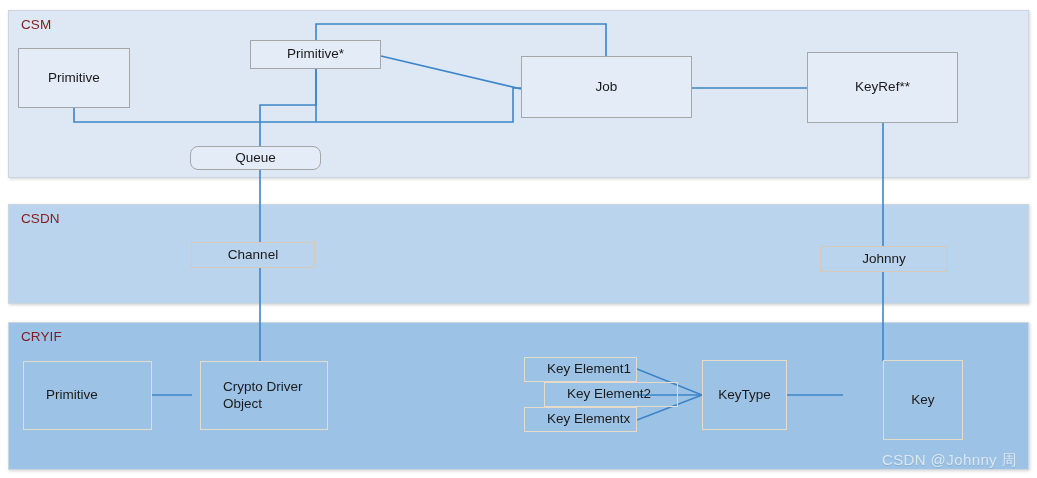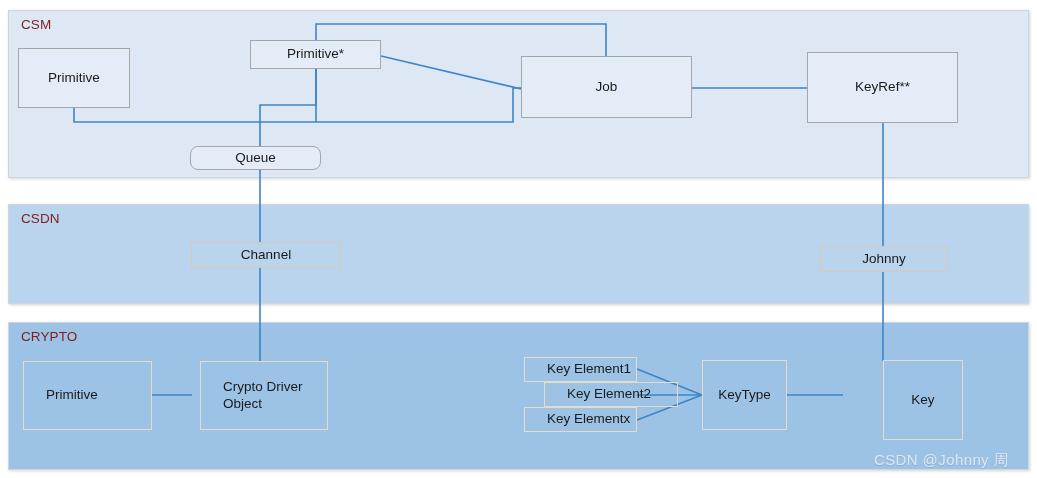--- a/index.html
+++ b/index.html
@@ -79,21 +79,21 @@
   }
   
   .node.crypto {
     background: transparent;
     border: 1px solid #e6dac9;
   }
 
   
   #watermark {
     position: absolute;
-    right: 28px;
+    right: 20px;
     bottom: 8px;
     font-size: 15px;
     color: #e9eef4;
     opacity: 0.85;
     letter-spacing: 0.4px;
     text-shadow: 0 1px 1px rgba(90,120,150,0.35);
     white-space: nowrap;
   }
 </style>
 </head>
@@ -103,21 +103,21 @@
 
   <div class="band" id="band-csm">
     <div class="band-label">CSM</div>
   </div>
 
   <div class="band" id="band-cryif">
     <div class="band-label">CSDN</div>
   </div>
 
   <div class="band" id="band-crypto">
-    <div class="band-label">CRYPTO</div>
+    <div class="band-label">CRYIF</div>
   </div>
 
   <svg id="links" viewBox="0 0 1037 478" width="1037" height="478">
 
     <polyline points="316,41 316,24 606,24 606,56"></polyline>
 
     <line x1="381" y1="56" x2="521" y2="89"></line>
 
     <polyline points="74,108 74,122 513,122 513,88 521,88"></polyline>
 
@@ -154,21 +154,21 @@
   </div>
 
   <div class="node csm center" style="left:521px; top:56px; width:171px; height:62px;">
     <span>Job</span>
   </div>
 
   <div class="node csm center" style="left:190px; top:146px; width:131px; height:24px;border-radius:8px;">
     <span>Queue</span>
   </div>
 
-  <div class="node cryif center" style="left:191px; top:242px; width:150px; height:26px;text-align:right;">
+  <div class="node cryif center" style="left:191px; top:242px; width:124px; height:26px;text-align:right;">
     <span>Channel</span>
   </div>
 
   <div class="node cryif center" style="left:820px; top:246px; width:128px; height:26px;">
     <span>Johnny</span>
   </div>
 
   <div class="node crypto left" style="left:23px; top:361px; width:129px; height:69px;">
     <span>Primitive</span>
   </div>

